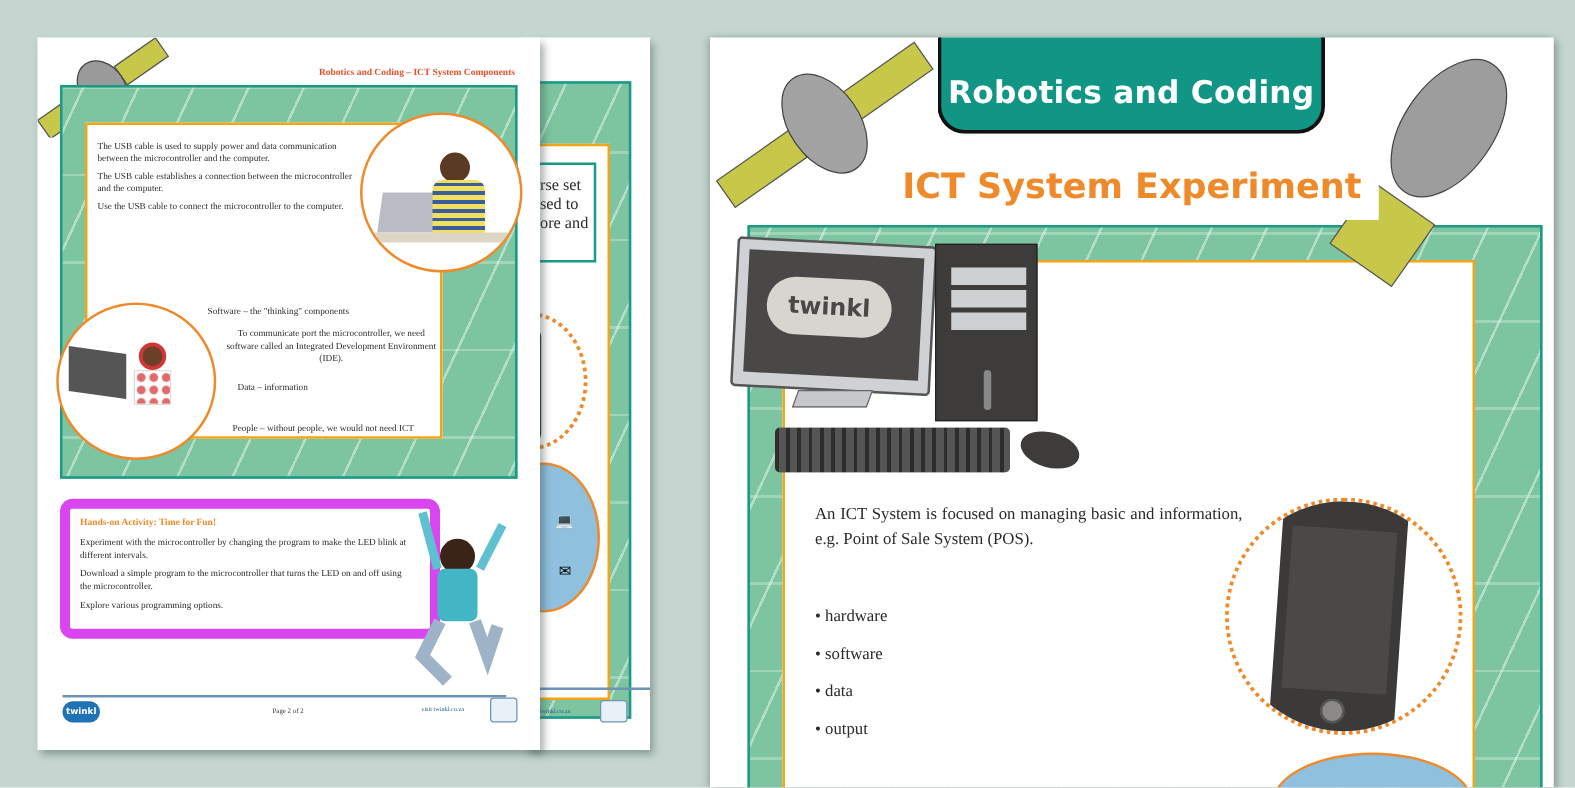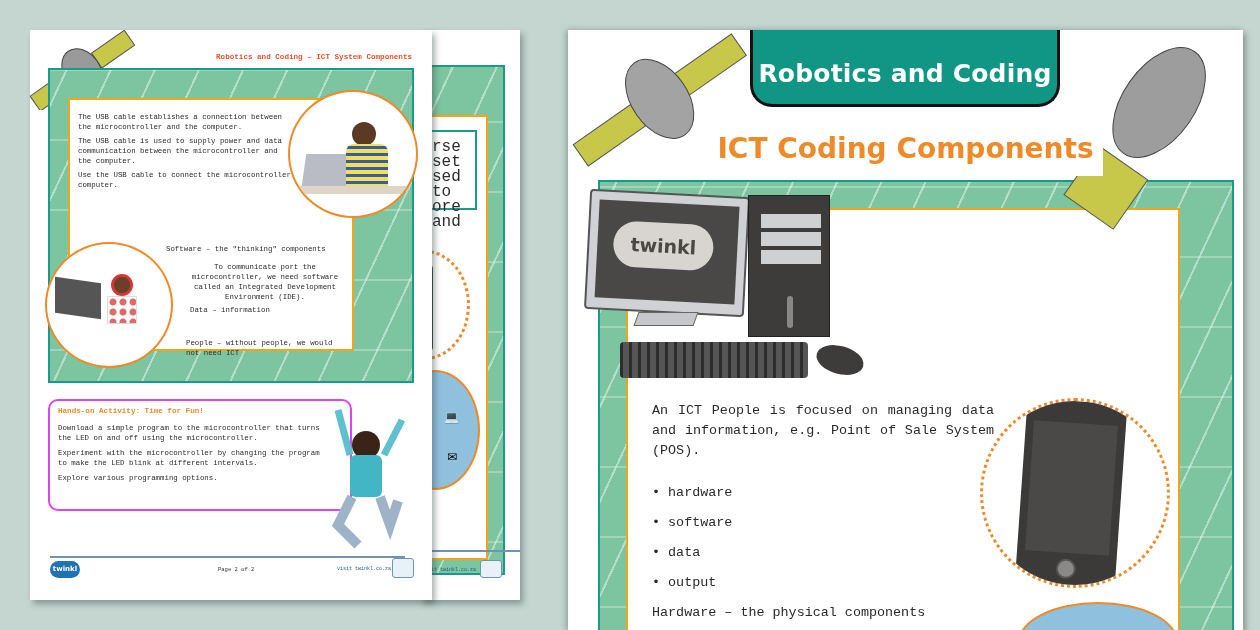--- a/index.html
+++ b/index.html
@@ -8,40 +8,40 @@
 
 .board{position:absolute;background:#7cc5a0;border:2px solid #1a9a88;overflow:hidden}
 .board::before{content:"";position:absolute;inset:0;
  background-image:
  repeating-linear-gradient(115deg,transparent 0 14px,rgba(255,255,255,.55) 14px 16px,transparent 16px 40px),
  repeating-linear-gradient(0deg,transparent 0 30px,rgba(255,255,255,.35) 30px 32px,transparent 32px 70px);
  opacity:.8}
 .whitebox{position:absolute;background:#fff;border:2px solid #f2a516}
 .circle{position:absolute;border-radius:50%;background:#fff;border:2px solid #ee8a2a;overflow:hidden}
 .dotted{border:3px dotted #ee8a2a}
-.txt{position:absolute;color:#2b2b2b;font-family:Liberation Mono, monospace}
+.txt{position:absolute;color:#2b2b2b;font-family:Liberation Serif, serif}
 .sat{position:absolute}
 .footer-line{position:absolute;height:2px;background:#6f93b5}
 
 #left{left:30px;top:30px;width:402px;height:570px}
 #leftback{left:420px;top:30px;width:100px;height:570px}
 #right{left:568px;top:30px;width:675px;height:600px;box-shadow:-2px 0 6px rgba(60,80,75,.35),3px 3px 6px rgba(60,80,75,.4)}
 .tiny{font-size:7.4px;line-height:10px}
 .banner{position:absolute;left:182px;top:-10px;width:310px;height:87px;background:#119585;border:3px solid #111;border-top:none;border-radius:0 0 22px 22px;color:#fff;font-weight:bold;font-size:25px;text-align:center;padding-top:39px;font-family:"DejaVu Sans",sans-serif;letter-spacing:.2px}
 .h1{position:absolute;left:140px;top:98px;width:395px;height:48px;background:#fff;color:#ee8a2a;font-size:28px;font-weight:bold;text-align:center;line-height:42px}
 .rtext{font-size:13.4px;line-height:20px;color:#2a2a2a}
 </style>
 </head>
 <body>
 
 <div class="page" id="leftback">
   <div class="board" style="left:-30px;top:35px;width:115px;height:510px"></div>
   <div class="whitebox" style="left:-20px;top:85px;width:88px;height:445px;border-color:#f2a516"></div>
   <div style="position:absolute;left:-10px;top:100px;width:67px;height:80px;border:2px solid #1a9a88;background:#fff">
-    <div class="txt" style="left:20px;top:8px;font-size:16px;line-height:15px">
+    <div class="txt" style="left:20px;top:8px;font-size:13px;line-height:15px">
       <div>rse set</div>
       <div>sed to</div>
       <div>ore and</div>
     </div>
   </div>
   <div class="circle dotted" style="left:-40px;top:220px;width:90px;height:110px;background:#fff">
     <div style="position:absolute;left:20px;top:10px;width:30px;height:90px;background:#3a3a3a;border-radius:6px"></div>
   </div>
   <div class="circle" style="left:-30px;top:340px;width:90px;height:120px;background:#8fc0de">
     <div style="position:absolute;left:-10px;top:35px;width:50px;height:60px;border-radius:50%;background:#2f8e78"></div>
@@ -61,47 +61,47 @@
       <rect x="70" y="30" width="40" height="18" fill="#c7c84a" stroke="#555" stroke-width="1"></rect>
       <ellipse cx="52" cy="39" rx="18" ry="24" fill="#9a9a9a" stroke="#444"></ellipse>
     </g>
   </svg>
   <div class="txt" style="right:20px;top:23px;font-size:7.6px;font-weight:bold;color:#e5502a">Robotics and Coding – ICT System Components</div>
 
   <div class="board" style="left:18px;top:38px;width:366px;height:315px"></div>
   <div class="whitebox" style="left:38px;top:68px;width:286px;height:253px"></div>
 
   <div class="txt tiny" style="left:48px;top:82px;width:210px">
+    <p style="margin-bottom:4px;width:210px">The USB cable is used to supply power and data communication between the microcontroller and the computer.</p>
     <p style="margin-bottom:4px">The USB cable establishes a connection between the microcontroller and the computer.</p>
-    <p style="margin-bottom:4px;width:210px">The USB cable is used to supply power and data communication between the microcontroller and the computer.</p>
     <p style="width:270px">Use the USB cable to connect the microcontroller to the computer.</p>
   </div>
   <div class="txt tiny" style="left:136px;top:214px;width:180px">Software – the "thinking" components</div>
   <div class="txt tiny" style="left:150px;top:232px;width:170px;text-align:center">To communicate port the microcontroller, we need software called an Integrated Development Environment (IDE).</div>
   <div class="txt tiny" style="left:160px;top:275px">Data – information</div>
   <div class="txt tiny" style="left:156px;top:308px;width:160px">People – without people, we would not need ICT</div>
 
   <div class="circle" style="left:258px;top:60px;width:130px;height:128px">
     <div style="position:absolute;left:14px;top:62px;width:48px;height:32px;background:#b9bcc4;transform:skewX(-8deg)"></div>
     <div style="position:absolute;left:62px;top:30px;width:24px;height:24px;border-radius:50%;background:#5b3a24"></div>
     <div style="position:absolute;left:56px;top:52px;width:42px;height:44px;background:repeating-linear-gradient(0deg,#f0e05a 0 4px,#3a5da0 4px 7px);border-radius:8px 8px 0 0"></div>
     <div style="position:absolute;left:0;top:94px;width:130px;height:8px;background:#ddd5c5"></div>
   </div>
 
   <div class="circle" style="left:15px;top:212px;width:128px;height:126px">
     <div style="position:absolute;left:8px;top:36px;width:46px;height:36px;background:#555;transform:skewY(8deg)"></div>
     <div style="position:absolute;left:64px;top:30px;width:22px;height:22px;border-radius:50%;background:#6b3f28;border:3px solid #d03838"></div>
     <div style="position:absolute;left:60px;top:52px;width:30px;height:28px;background:#fff;border:1px solid #ddd;background-image:radial-gradient(circle,#e06a6a 3px,transparent 4px);background-size:10px 10px"></div>
   </div>
 
-  <div style="position:absolute;left:18px;top:369px;width:304px;height:112px;border:2px solid #d946ef;border-radius:10px;background:#fff">
+  <div style="position:absolute;left:18px;top:369px;width:304px;height:112px;border:8px solid #d946ef;border-radius:10px;background:#fff">
     <div class="txt" style="left:8px;top:6px;font-size:7.6px;font-weight:bold;color:#ee8a2a">Hands-on Activity: Time for Fun!</div>
     <div class="txt tiny" style="left:8px;top:22px;width:265px">
+      <p style="margin-bottom:5px">Experiment with the microcontroller by changing the program to make the LED blink at different intervals.</p>
       <p style="margin-bottom:5px">Download a simple program to the microcontroller that turns the LED on and off using the microcontroller.</p>
-      <p style="margin-bottom:5px">Experiment with the microcontroller by changing the program to make the LED blink at different intervals.</p>
       <p>Explore various programming options.</p>
     </div>
   </div>
 
   <svg style="position:absolute;left:298px;top:375px" width="80" height="150">
     <line x1="10" y1="5" x2="22" y2="50" stroke="#5fc0cf" stroke-width="7"></line>
     <line x1="74" y1="15" x2="56" y2="50" stroke="#5fc0cf" stroke-width="7"></line>
     <circle cx="38" cy="40" r="14" fill="#3a2418"></circle>
     <rect x="22" y="50" width="32" height="42" rx="6" fill="#42b6c4"></rect>
     <path d="M24 92 L10 120 L30 140 M52 92 L62 120 L70 96" stroke="#9fb3c8" stroke-width="10" fill="none"></path>
@@ -126,46 +126,45 @@
     </g>
   </svg>
   <svg class="sat" style="left:478px;top:0" width="200" height="210">
     <g transform="rotate(35 100 100)">
       <ellipse cx="95" cy="70" rx="36" ry="62" fill="#9d9d9d" stroke="#444"></ellipse>
       <rect x="70" y="140" width="60" height="60" fill="#c7c84a" stroke="#555"></rect>
     </g>
   </svg>
 
   <div class="banner">Robotics and Coding</div>
-  <div class="h1">ICT Coding Components</div>
+  <div class="h1">ICT System Experiment</div>
 
   <div style="position:absolute;left:19px;top:163px;width:160px;height:120px;background:#cfd1d4;border:2px solid #555;border-radius:4px;transform:rotate(3deg)">
     <div style="position:absolute;left:8px;top:8px;width:140px;height:98px;background:#4a4846">
       <div style="position:absolute;left:16px;top:20px;width:100px;height:46px;border-radius:24px;background:#d8d4cf;color:#4a4846;font-size:19px;font-weight:bold;text-align:center;line-height:46px">twinkl</div>
     </div>
   </div>
   <div style="position:absolute;left:68px;top:282px;width:60px;height:14px;background:#c6c8cb;border:1px solid #666;transform:skewX(-20deg)"></div>
   <div style="position:absolute;left:180px;top:165px;width:82px;height:142px;background:#3e3c3a;border:1px solid #222">
     <div style="position:absolute;left:12px;top:18px;width:60px;height:14px;background:#cfd0d2"></div>
     <div style="position:absolute;left:12px;top:36px;width:60px;height:14px;background:#cfd0d2"></div>
     <div style="position:absolute;left:12px;top:54px;width:60px;height:14px;background:#cfd0d2"></div>
     <div style="position:absolute;left:38px;top:100px;width:6px;height:32px;border-radius:3px;background:#888"></div>
   </div>
   <div style="position:absolute;left:52px;top:312px;width:188px;height:36px;background:#2e2d2c;border-radius:4px;background-image:repeating-linear-gradient(90deg,#2e2d2c 0 3px,#555 3px 9px),repeating-linear-gradient(0deg,transparent 0 6px,#222 6px 8px)"></div>
   <div style="position:absolute;left:248px;top:316px;width:48px;height:28px;border-radius:50%;background:#3d3c3b;transform:rotate(15deg)"></div>
 
 
-  <div class="txt rtext" style="left:84px;top:371px;width:342px;text-align:justify">An ICT People is focused on managing data and information, e.g. Point of Sale System (POS).</div>
+  <div class="txt rtext" style="left:84px;top:371px;width:342px;text-align:justify">An ICT System is focused on managing basic and information, e.g. Point of Sale System (POS).</div>
   <div class="txt rtext" style="left:84px;top:453px">
     <div style="height:30px">• hardware</div>
     <div style="height:30px">• software</div>
     <div style="height:30px">• data</div>
     <div style="height:30px">• output</div>
   </div>
-  <div class="txt rtext" style="left:84px;top:573px">Hardware – the physical components</div>
 
   <div class="circle dotted" style="left:412px;top:368px;width:190px;height:190px;background:transparent;border-width:3px">
     <div style="position:absolute;left:38px;top:0;width:100px;height:188px;background:#3b3a39;border-radius:14px;transform:rotate(4deg)">
       <div style="position:absolute;left:8px;top:22px;width:84px;height:130px;background:#4a4948"></div>
       <div style="position:absolute;left:40px;top:158px;width:20px;height:20px;border-radius:50%;background:#8a8988;border:2px solid #555"></div>
     </div>
   </div>
 
   <div class="circle" style="left:450px;top:572px;width:160px;height:80px;background:#8fc0de;border-color:#ee8a2a"></div>
 </div>

